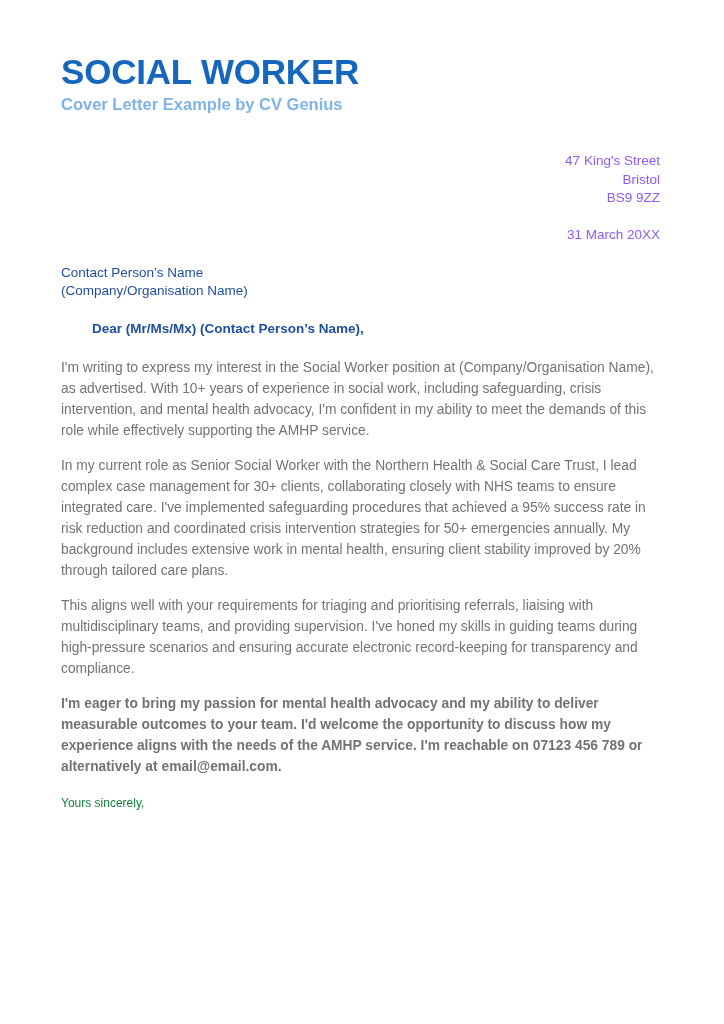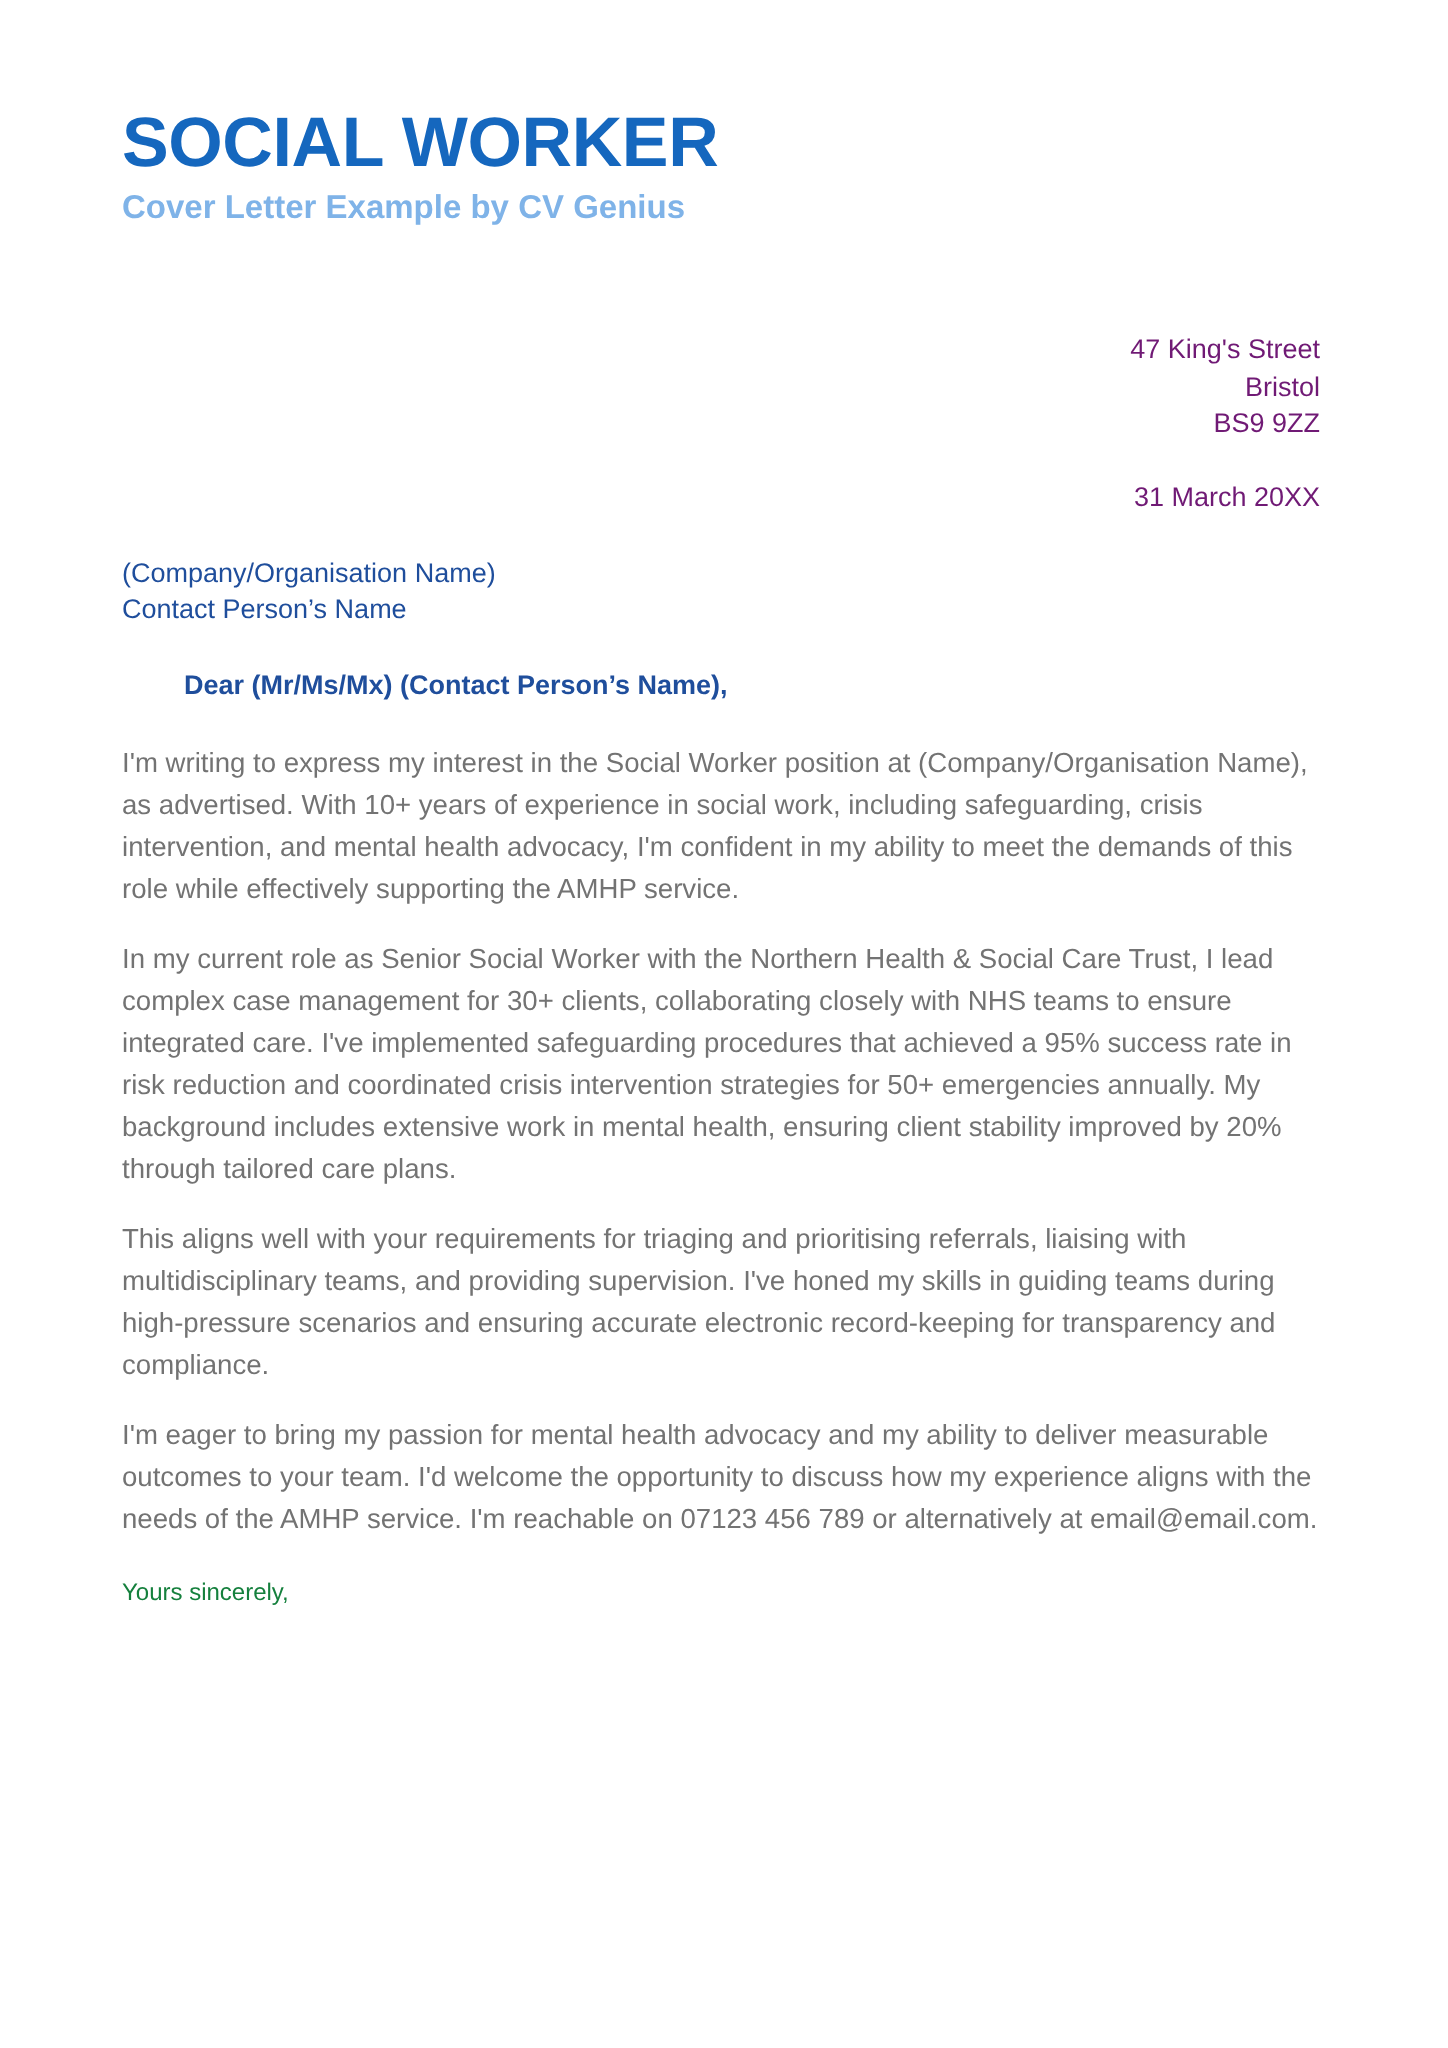--- a/index.html
+++ b/index.html
@@ -46,23 +46,23 @@
   .doc-subtitle {
     margin: 2px 0 0 0;
     font-size: 16.5px;
     font-weight: bold;
     line-height: 20px;
     color: #7FB3E8;
   }
 
   
   .sender-block {
-    margin-top: 52px;
+    margin-top: 38px;
     text-align: right;
-    color: #701a75;
+    color: #8b5cf6;
     font-size: 13.5px;
     line-height: 18.5px;
   }
   .sender-line { display: block; }
   .date-line {
     display: block;
     margin-top: 18.5px;
   }
 
   
@@ -88,21 +88,21 @@
   .body-copy {
     margin-top: 19px;
   }
   .body-paragraph {
     margin: 0 0 14px 0;
     color: #737373;
     font-size: 13.8px;
     line-height: 21px;
     text-align: left;
   }
-  .body-paragraph:last-child { margin-bottom: 0; }
+  .body-paragraph:last-child { margin-bottom: 0; font-weight: bold; }
 
   
   .closing {
     margin-top: 16px;
     color: #15803d;
     font-size: 12px;
     line-height: 21px;
   }
   .signature-name {
     margin-top: 38px;
@@ -135,22 +135,22 @@
     </div>
 
     <div class="sender-block">
       <span class="sender-line">47 King's Street</span>
       <span class="sender-line">Bristol</span>
       <span class="sender-line">BS9 9ZZ</span>
       <span class="date-line">31 March 20XX</span>
     </div>
 
     <div class="recipient-block">
+      <span class="recipient-line">Contact Person’s Name</span>
       <span class="recipient-line">(Company/Organisation Name)</span>
-      <span class="recipient-line">Contact Person’s Name</span>
     </div>
 
     <div class="salutation">Dear (Mr/Ms/Mx) (Contact Person’s Name),</div>
 
     <div class="body-copy">
       <p class="body-paragraph">I'm writing to express my interest in the Social Worker position at (Company/Organisation Name), as advertised. With 10+ years of experience in social work, including safeguarding, crisis intervention, and mental health advocacy, I'm confident in my ability to meet the demands of this role while effectively supporting the AMHP service.</p>
       <p class="body-paragraph">In my current role as Senior Social Worker with the Northern Health &amp; Social Care Trust, I lead complex case management for 30+ clients, collaborating closely with NHS teams to ensure integrated care. I've implemented safeguarding procedures that achieved a 95% success rate in risk reduction and coordinated crisis intervention strategies for 50+ emergencies annually. My background includes extensive work in mental health, ensuring client stability improved by 20% through tailored care plans.</p>
       <p class="body-paragraph">This aligns well with your requirements for triaging and prioritising referrals, liaising with multidisciplinary teams, and providing supervision. I've honed my skills in guiding teams during high-pressure scenarios and ensuring accurate electronic record-keeping for transparency and compliance.</p>
       <p class="body-paragraph">I'm eager to bring my passion for mental health advocacy and my ability to deliver measurable outcomes to your team. I'd welcome the opportunity to discuss how my experience aligns with the needs of the AMHP service. I'm reachable on 07123 456 789 or alternatively at email@email.com.</p>
     </div>

